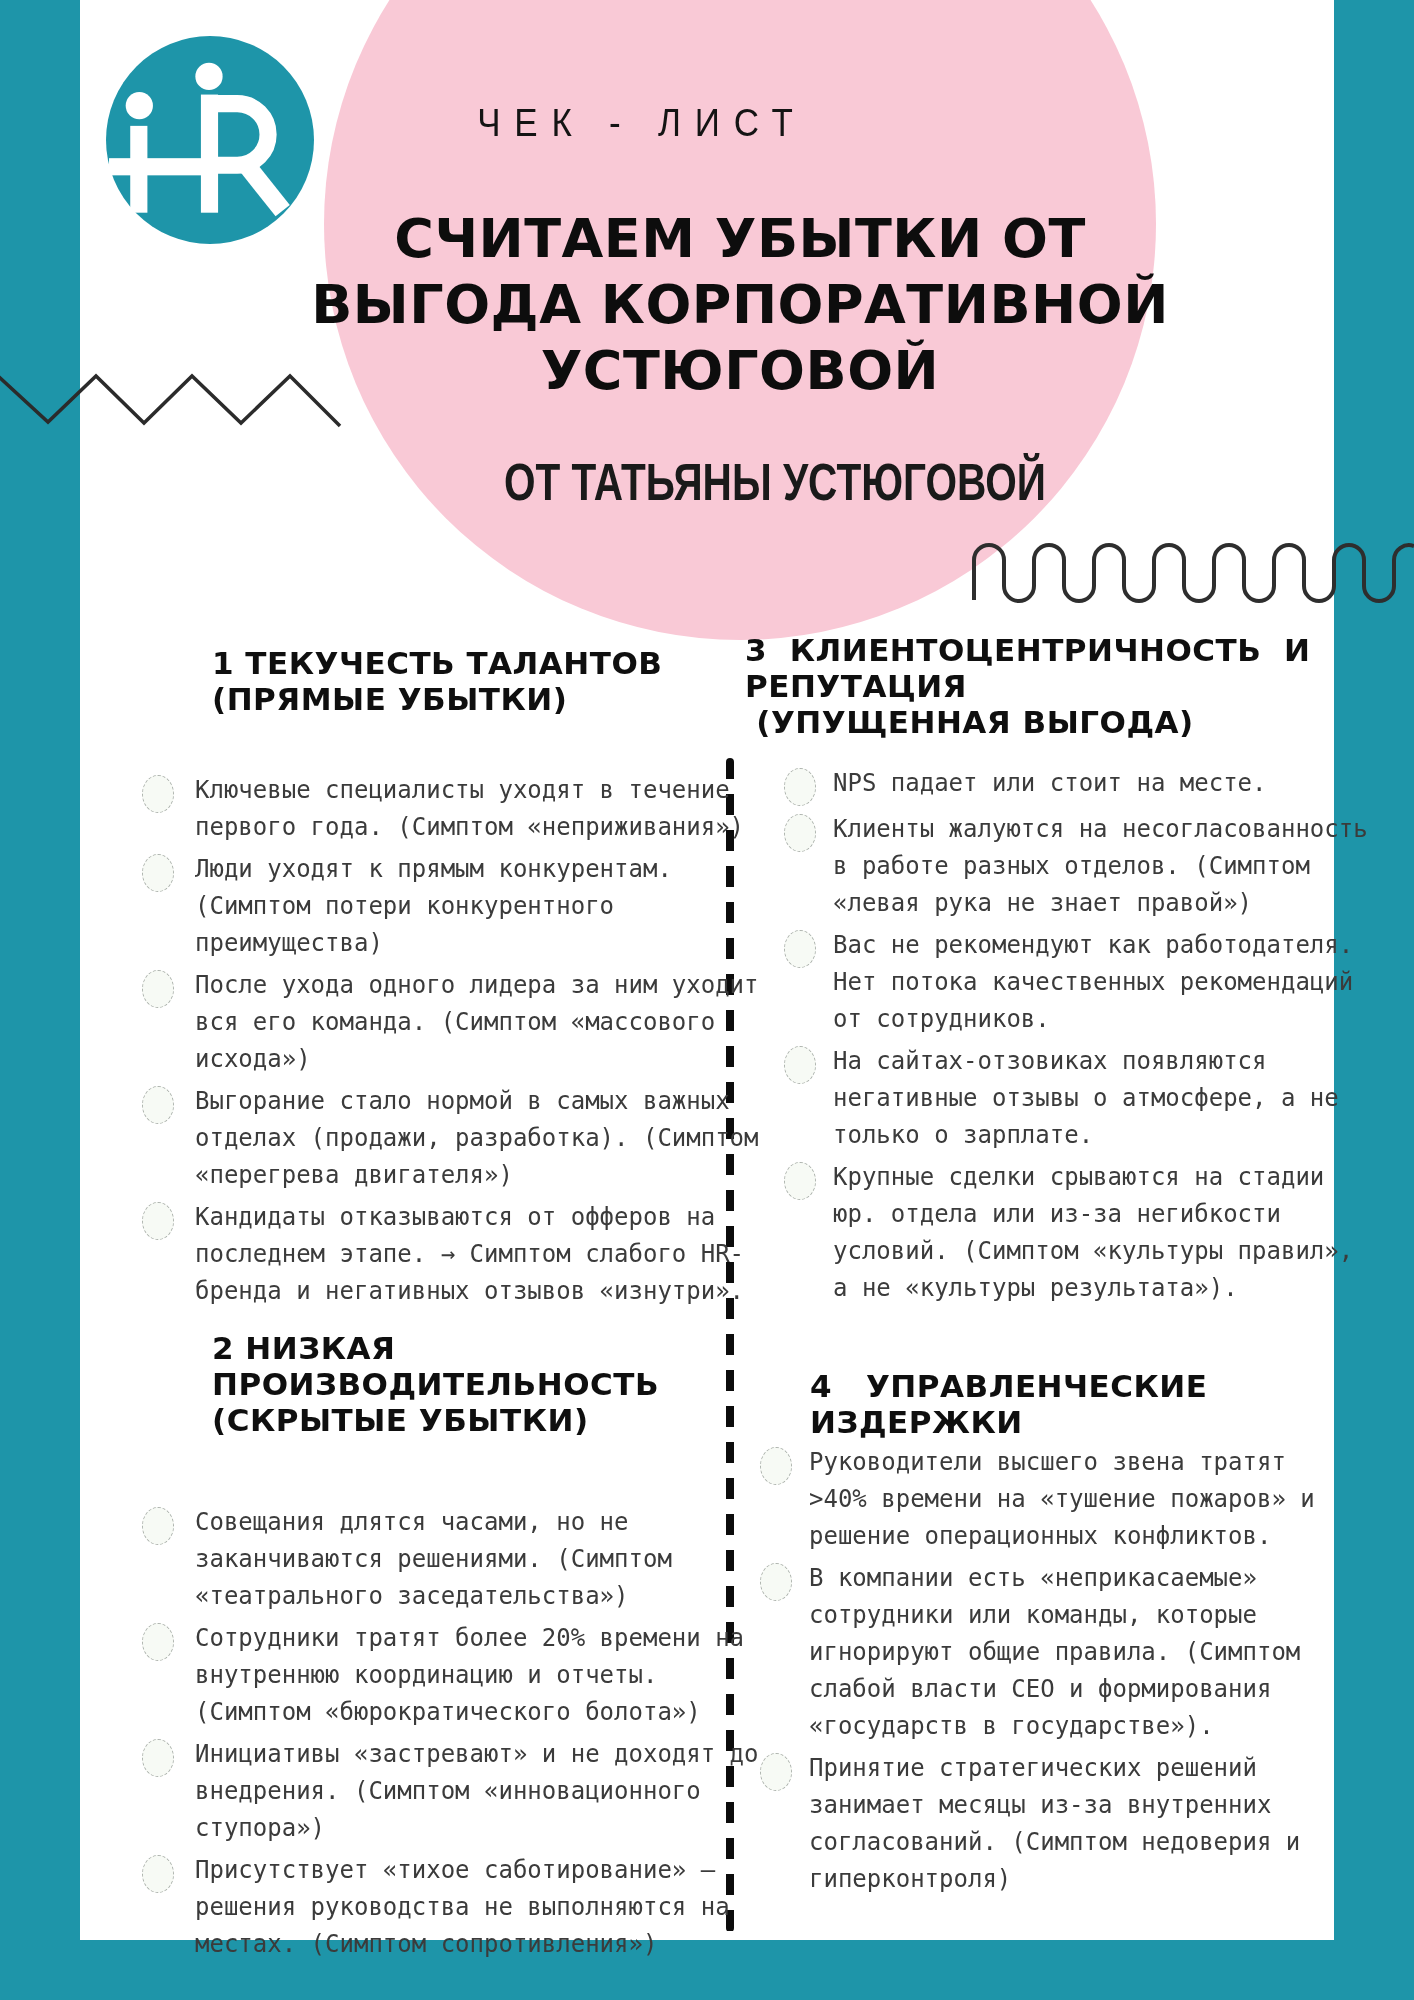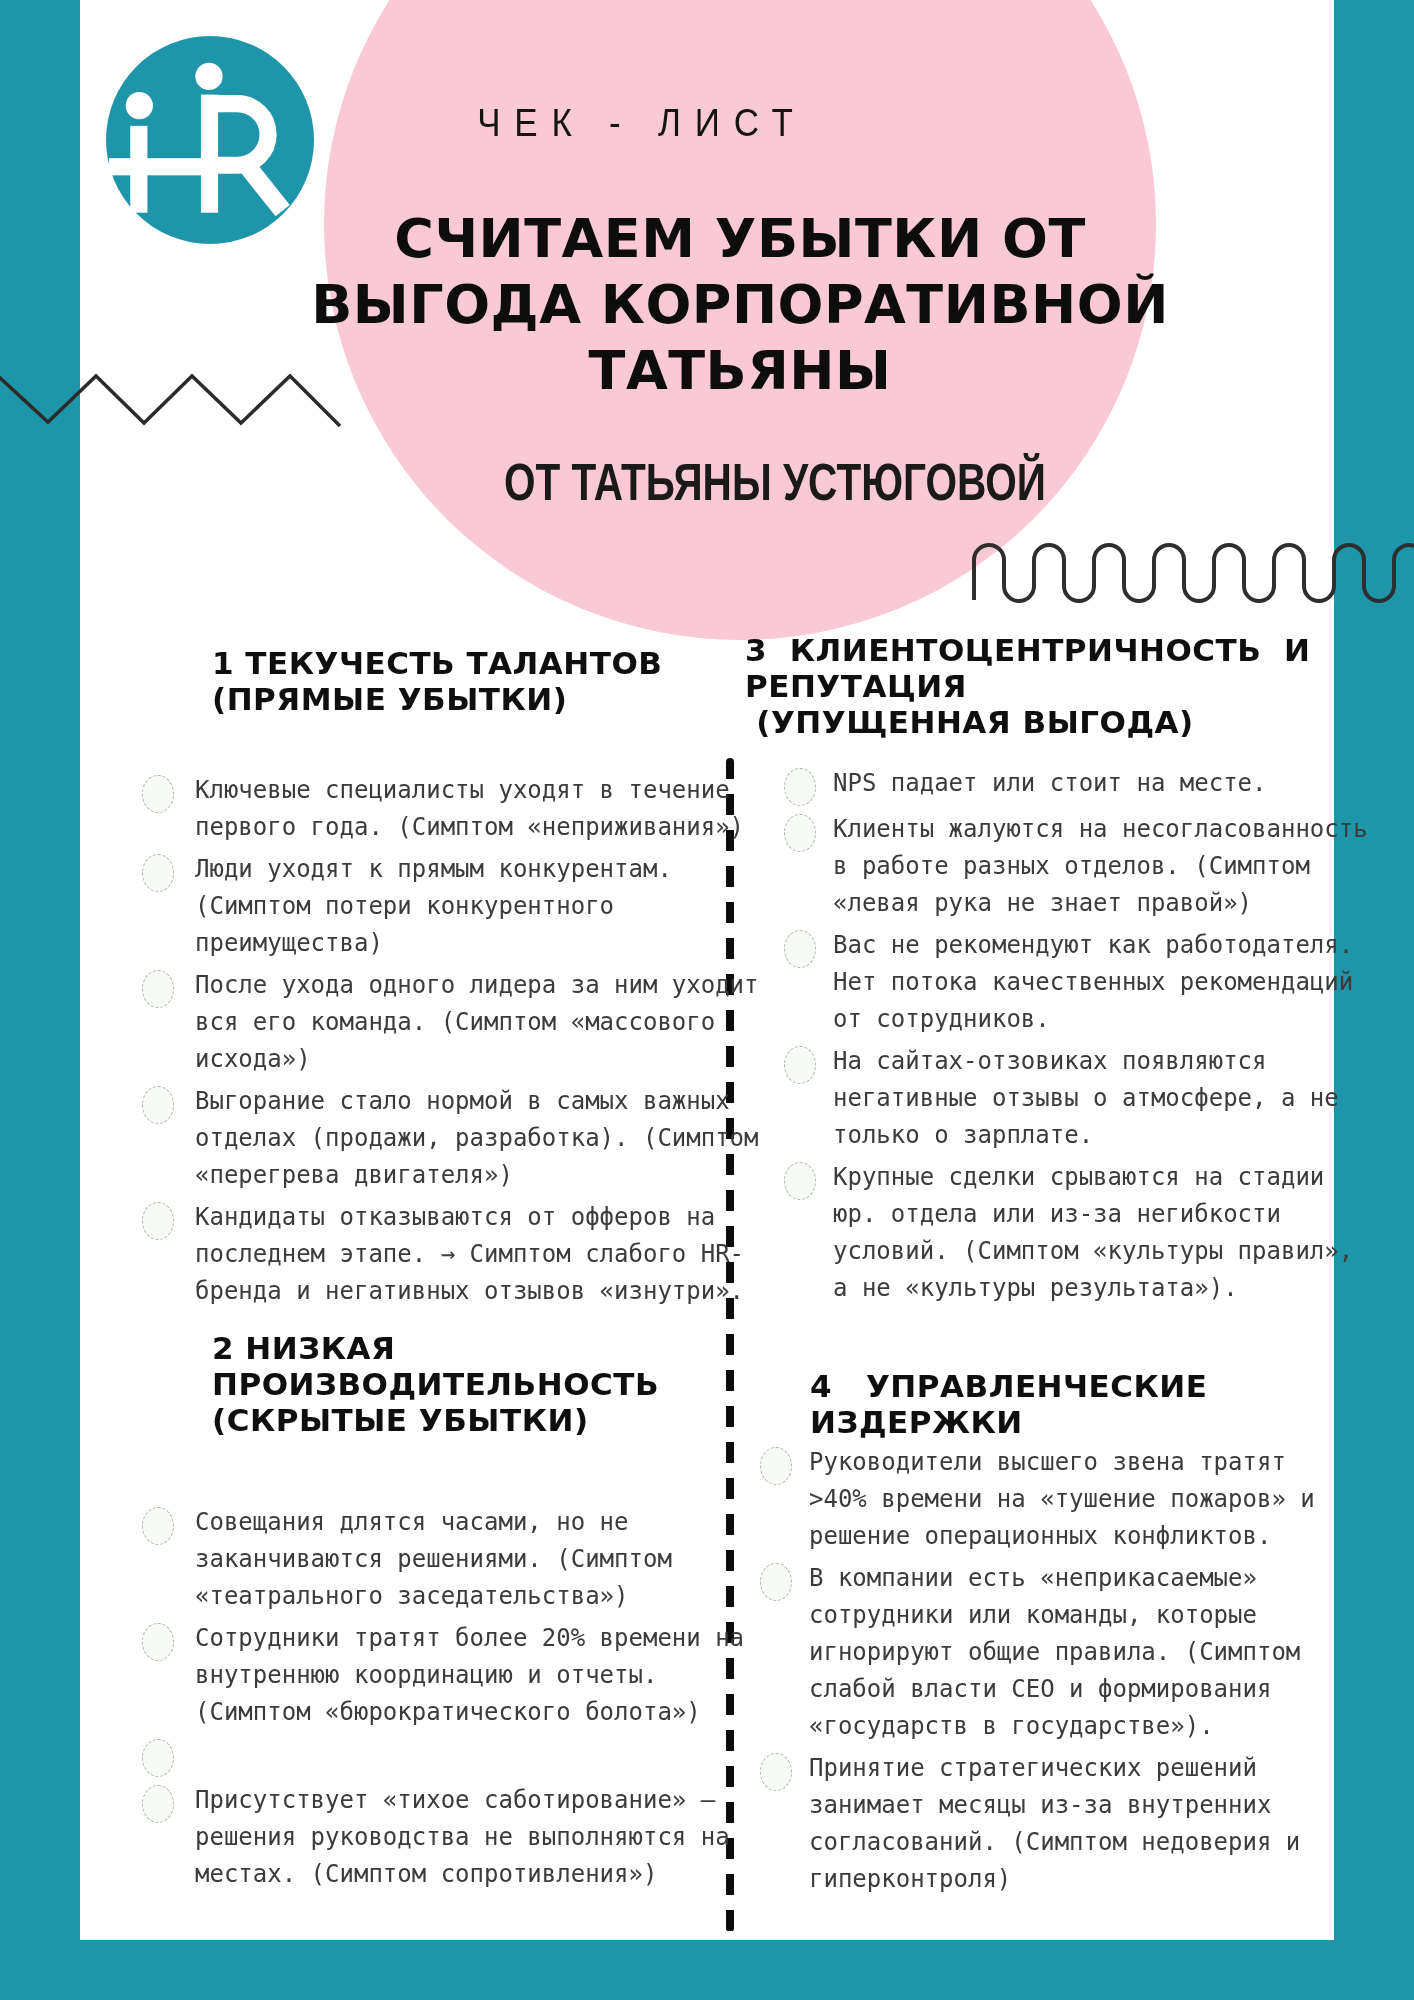--- a/index.html
+++ b/index.html
@@ -66,21 +66,21 @@
 
   <svg id="squiggle" class="deco" width="442" height="72" viewBox="0 0 442 72" aria-hidden="true">
     <path d="M2 66 V26 A15 15 0 0 1 32 26 V52 A15 15 0 0 0 62 52 V26 A15 15 0 0 1 92 26 V52 A15 15 0 0 0 122 52 V26 A15 15 0 0 1 152 26 V52 A15 15 0 0 0 182 52 V26 A15 15 0 0 1 212 26 V52 A15 15 0 0 0 242 52 V26 A15 15 0 0 1 272 26 V52 A15 15 0 0 0 302 52 V26 A15 15 0 0 1 332 26 V52 A15 15 0 0 0 362 52 V26 A15 15 0 0 1 392 26 V52 A15 15 0 0 0 422 52 V26 A15 15 0 0 1 442 12" fill="none" stroke="#2e2e2e" stroke-width="4"></path>
   </svg>
 
   <div id="eyebrow">ЧЕК - ЛИСТ</div>
 
   <div id="title">
     <div>СЧИТАЕМ УБЫТКИ ОТ</div>
     <div>ВЫГОДА КОРПОРАТИВНОЙ</div>
-    <div>ТАТЬЯНЫ</div>
+    <div>УСТЮГОВОЙ</div>
   </div>
 
   <div id="byline">ОТ ТАТЬЯНЫ УСТЮГОВОЙ</div>
 
   <div id="divider"></div>
 
   <div class="section ind70" style="left:142px;top:645px;width:620px;">
     <div class="sec-title">1 ТЕКУЧЕСТЬ ТАЛАНТОВ</div>
     <div class="sec-title">(ПРЯМЫЕ УБЫТКИ)</div>
   </div>
@@ -118,20 +118,21 @@
     <div class="item">
       <span class="cb"></span>
       <span class="txt">Совещания длятся часами, но не заканчиваются решениями. (Симптом «театрального заседательства»)</span>
     </div>
     <div class="item">
       <span class="cb"></span>
       <span class="txt">Сотрудники тратят более 20% времени на внутреннюю координацию и отчеты. (Симптом «бюрократического болота»)</span>
     </div>
     <div class="item">
       <span class="cb"></span>
+      <span class="txt">Инициативы «застревают» и не доходят до внедрения. (Симптом «инновационного ступора»)</span>
     </div>
     <div class="item">
       <span class="cb"></span>
       <span class="txt">Присутствует «тихое саботирование» — решения руководства не выполняются на местах. (Симптом сопротивления»)</span>
     </div>
   </div>
 
   <div class="section" style="left:745px;top:632px;width:585px;">
     <div class="sec-title">3  КЛИЕНТОЦЕНТРИЧНОСТЬ  И</div>
     <div class="sec-title">РЕПУТАЦИЯ</div>

